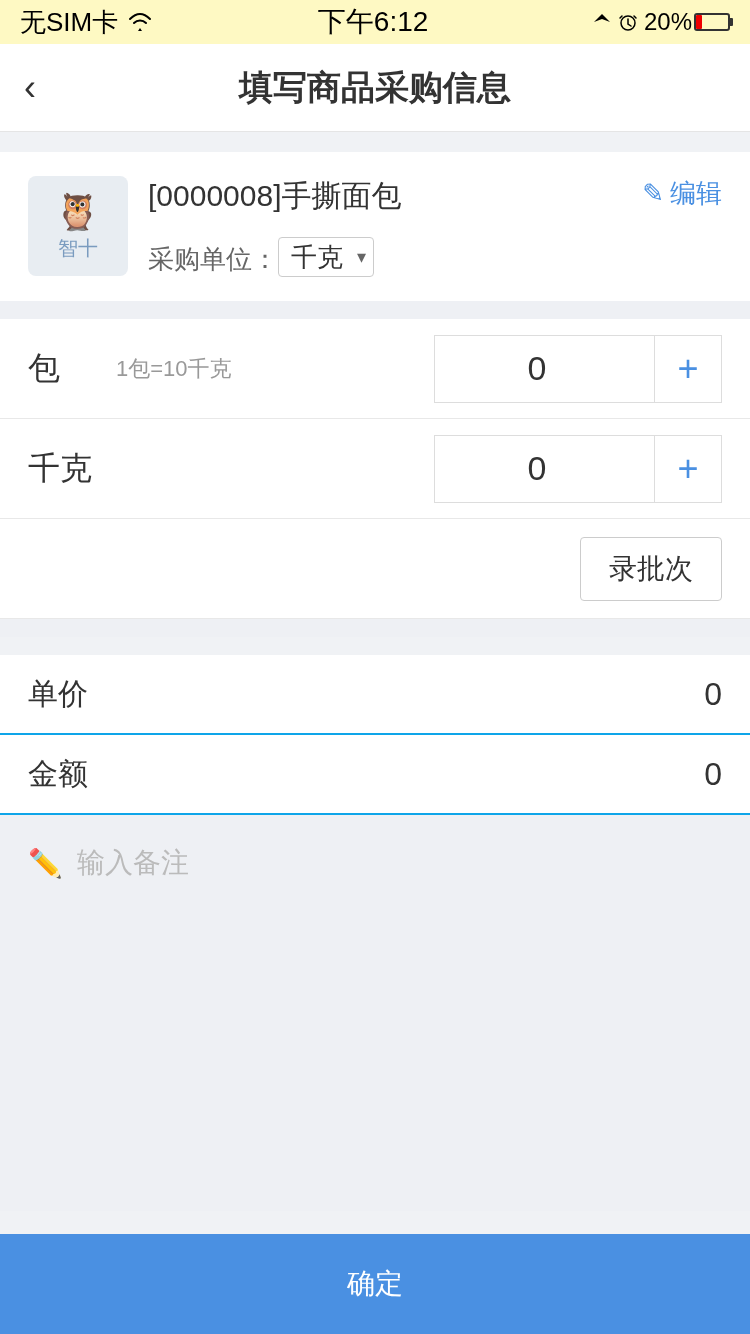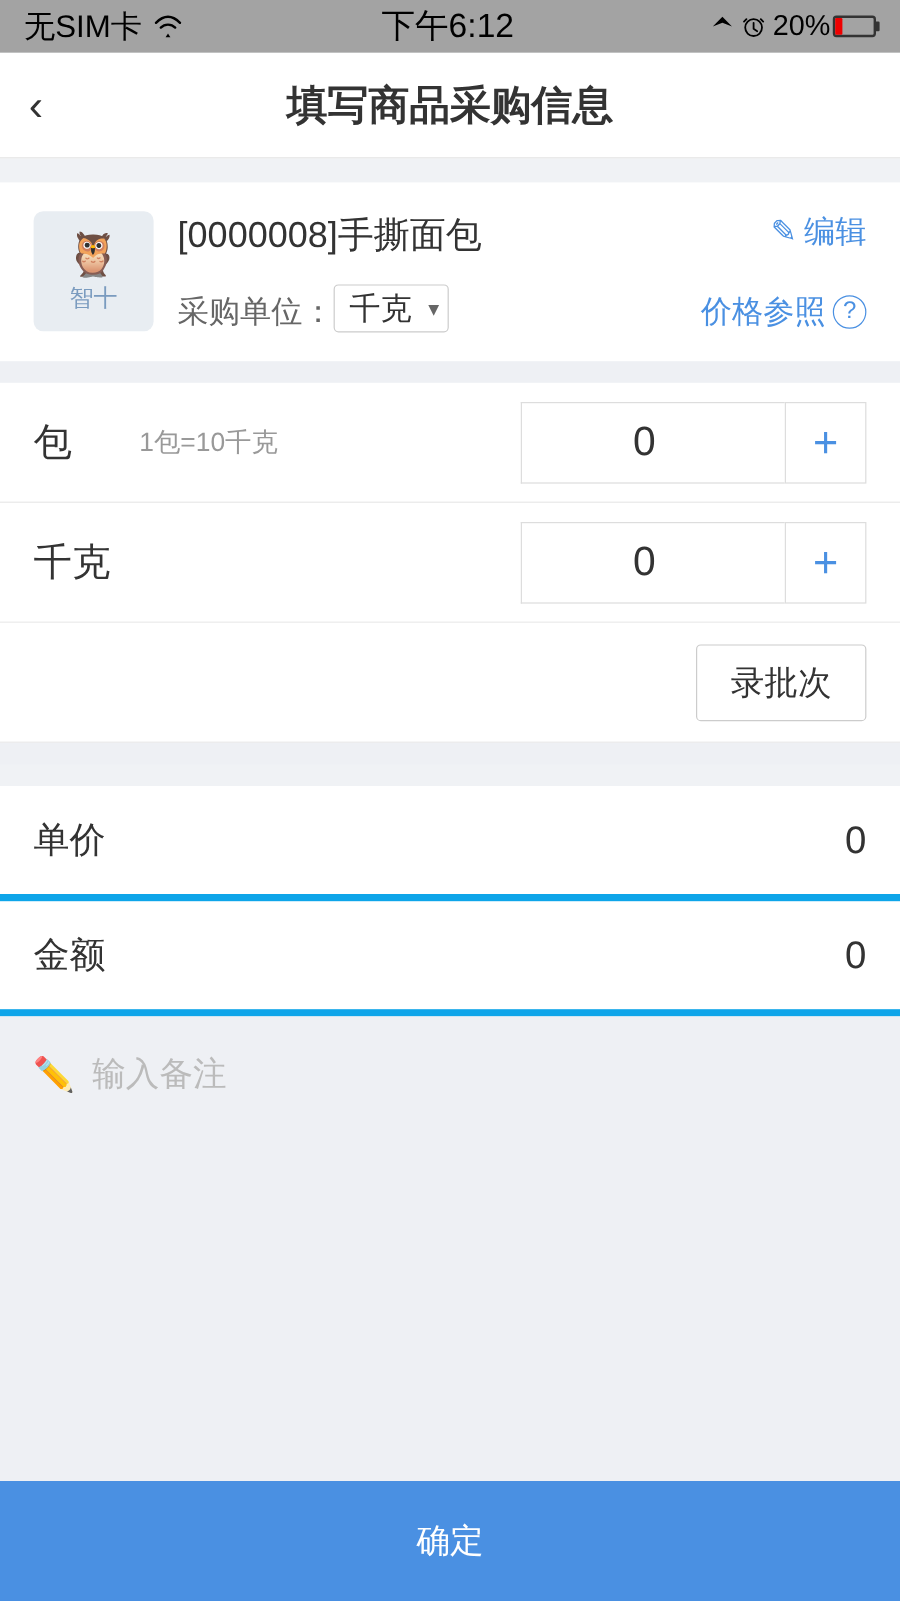--- a/index.html
+++ b/index.html
@@ -9,21 +9,21 @@
       min-height: 1334px;
       font-family: -apple-system, 'PingFang SC', 'Helvetica Neue', Arial, sans-serif;
       background: #f0f2f5;
       overflow-x: hidden;
     }
 
     
     .status-bar {
       width: 750px;
       height: 44px;
-      background: #a3a3a3;
+      background: #fef9c3;
       display: flex;
       align-items: center;
       justify-content: space-between;
       padding: 0 20px;
       font-size: 26px;
     }
     .status-left {
       display: flex;
       align-items: center;
       gap: 8px;
@@ -276,22 +276,22 @@
 
     
     .price-section {
       background: #fff;
       margin-top: 18px;
     }
     .price-row {
       display: flex;
       align-items: center;
       padding: 0 28px;
-      height: 96px;
-      border-bottom: 6px solid #0ea5e9;
+      height: 80px;
+      border-bottom: 2px solid #0ea5e9;
     }
     .price-label {
       font-size: 30px;
       color: #333;
     }
     .price-value {
       margin-left: auto;
       font-size: 32px;
       color: #333;
     }
@@ -398,24 +398,20 @@
             <option>克</option>
           </select>
           <span class="chevron">▾</span>
         </div>
       </div>
     </div>
     <div class="product-edit-btn">
       <span>✎</span>
       <span>编辑</span>
     </div>
-    <div class="price-ref-btn">
-      <span>价格参照</span>
-      <span style="border:1px solid #4a90e2;border-radius:50%;width:28px;height:28px;display:flex;align-items:center;justify-content:center;font-size:20px;">?</span>
-    </div>
   </div>
 
   <div class="separator"></div>
 
   <div class="input-section">
 
     <div class="input-row">
       <span class="input-label">包</span>
       <span class="input-sublabel">1包=10千克</span>
       <div class="input-control">

